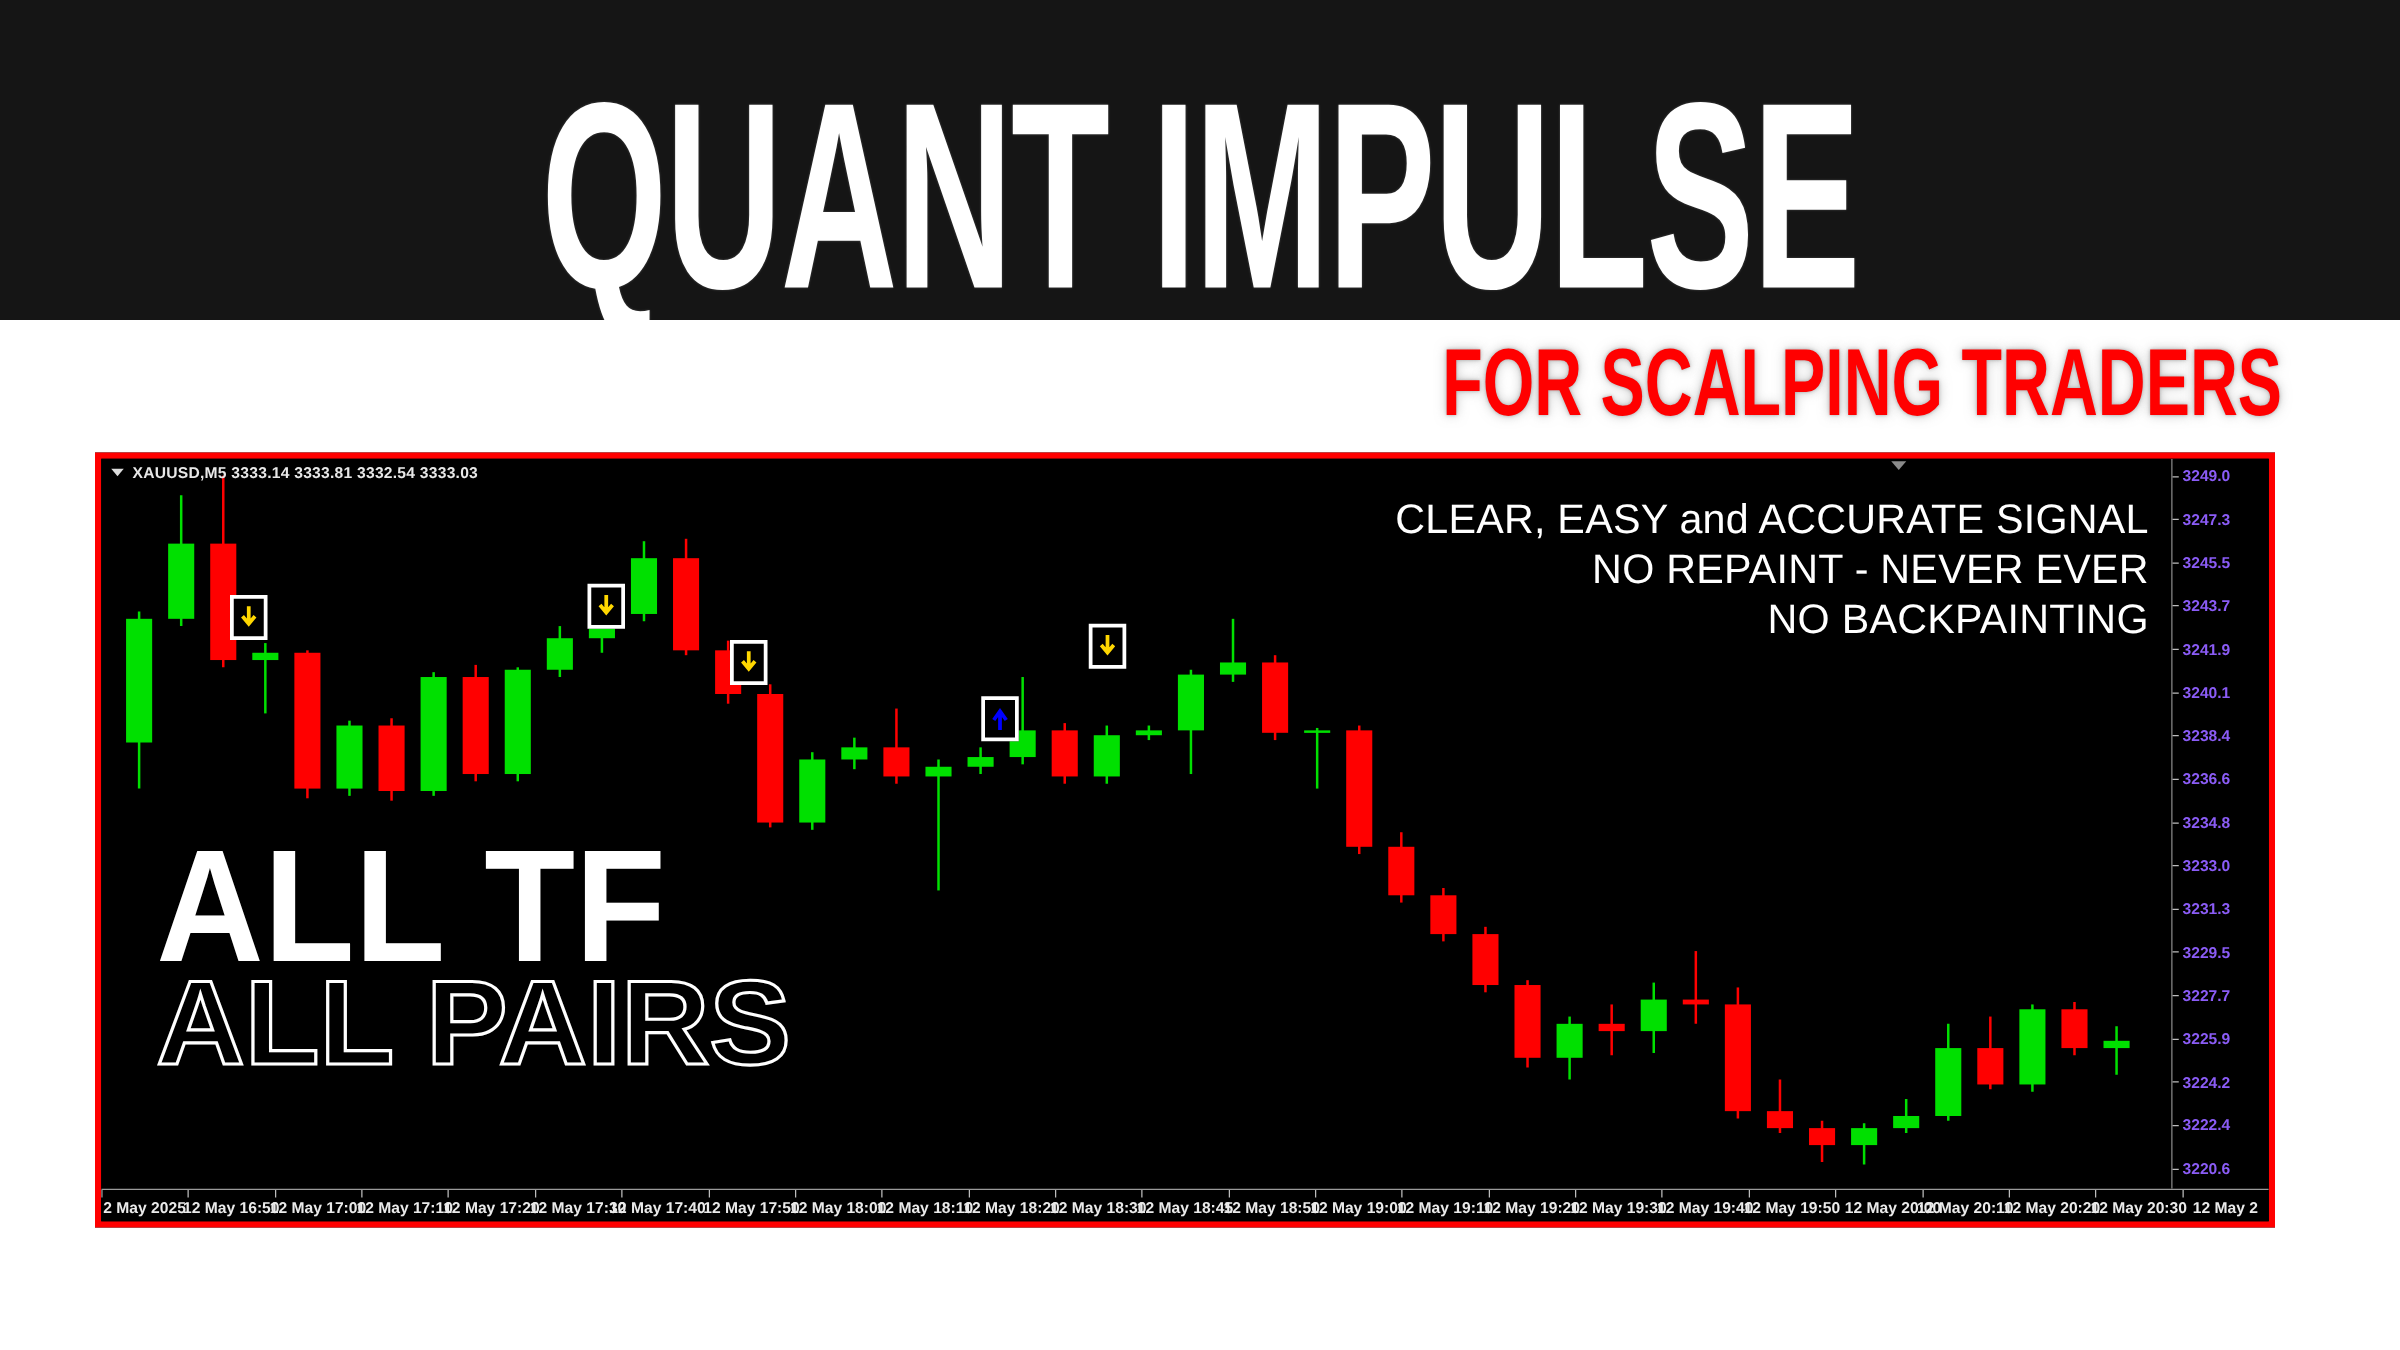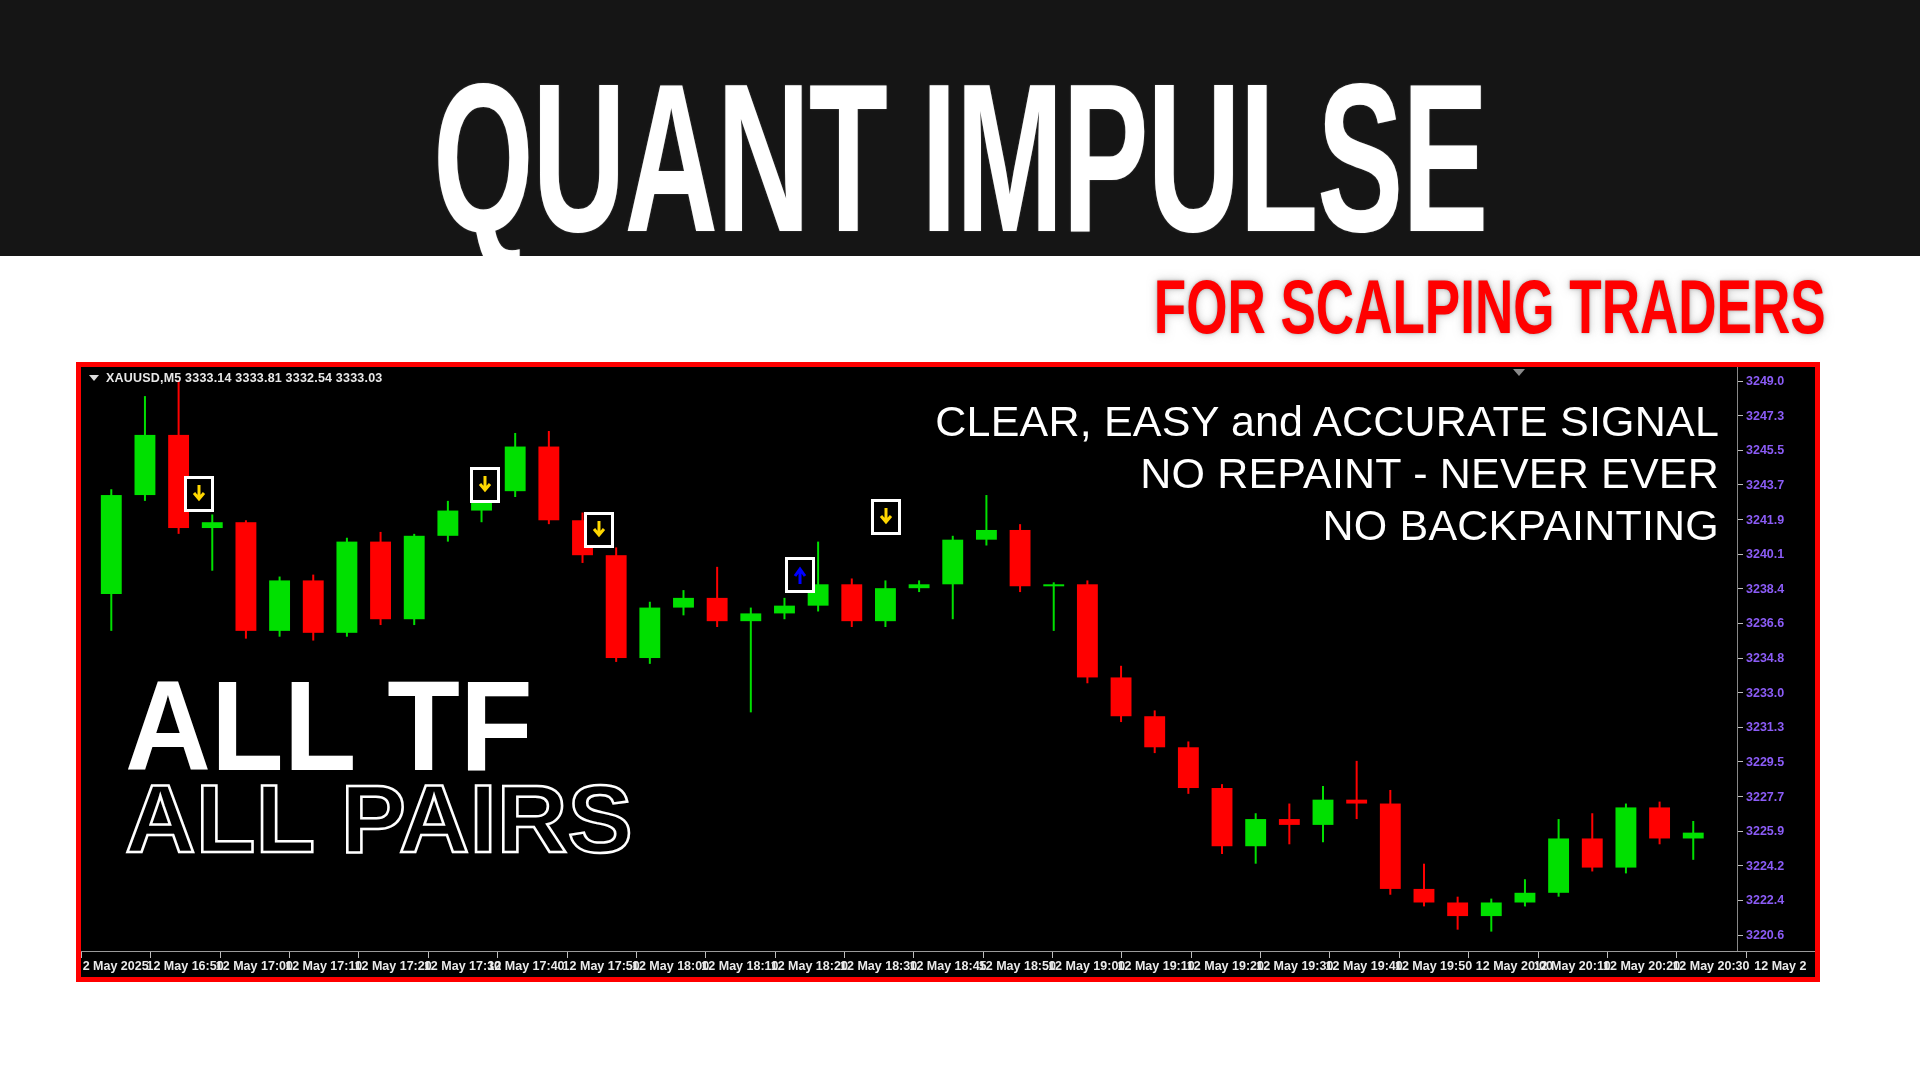--- a/index.html
+++ b/index.html
@@ -88,21 +88,21 @@
     position:absolute; bottom:4px; font-size:12.5px; font-weight:bold;
     color:#eaeaea; white-space:nowrap; transform:translateX(-50%);
   }
   .time-tick{ position:absolute; top:0; width:1px; height:6px; background:#bdbdbd; }
 
   
   .promo{
     position:absolute; right:96px; top:28px; text-align:right; z-index:5;
     font-family:"Liberation Sans", sans-serif; color:#ffffff;
   }
-  .promo div{ font-size:43px; line-height:1.21; font-weight:normal; letter-spacing:.2px; white-space:nowrap; }
+  .promo div{ font-size:33px; line-height:1.21; font-weight:normal; letter-spacing:.2px; white-space:nowrap; }
 
   
   .alltf{
     position:absolute; left:44px; top:300px; z-index:5;
     font-family:"Liberation Sans", sans-serif;
     font-weight:bold; font-size:128px; line-height:.92; color:#ffffff;
     transform:scaleX(0.93); transform-origin:left top; white-space:nowrap;
   }
   .allpairs{
     position:absolute; left:44px; top:408px; z-index:5;

